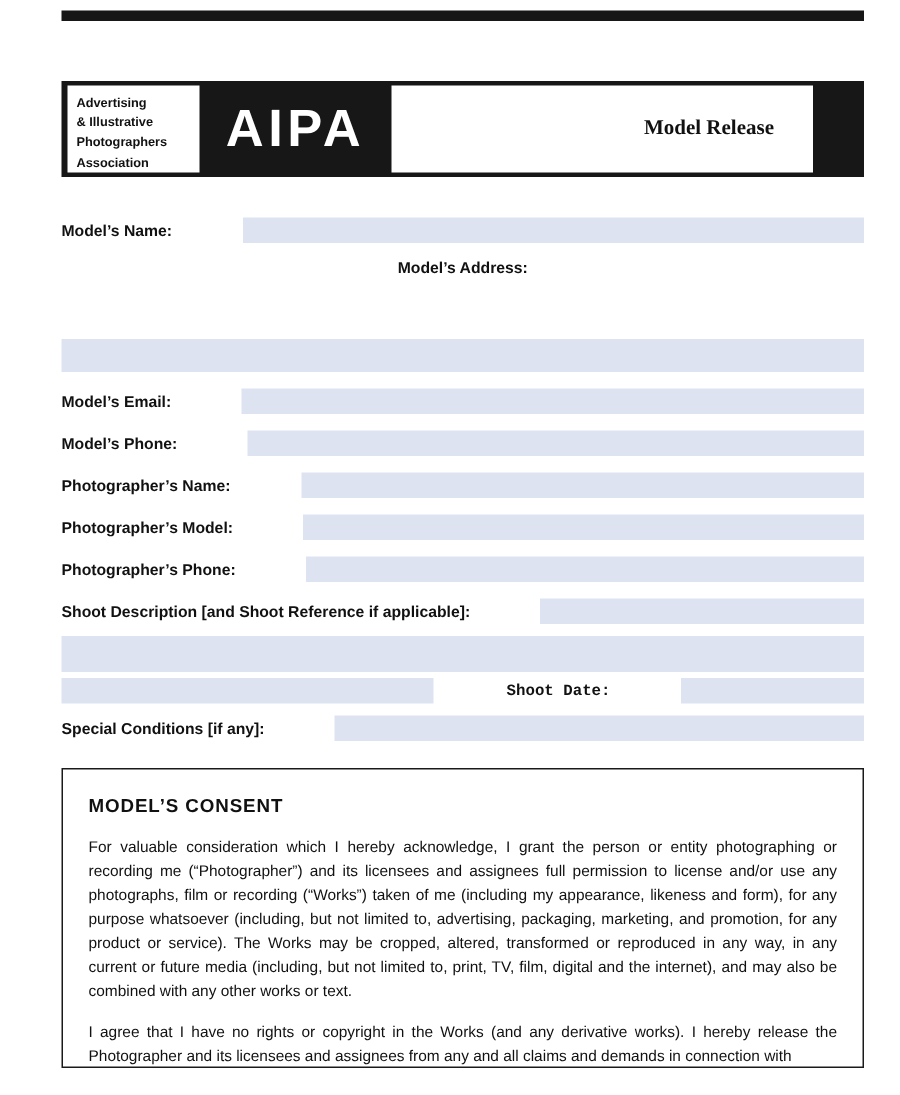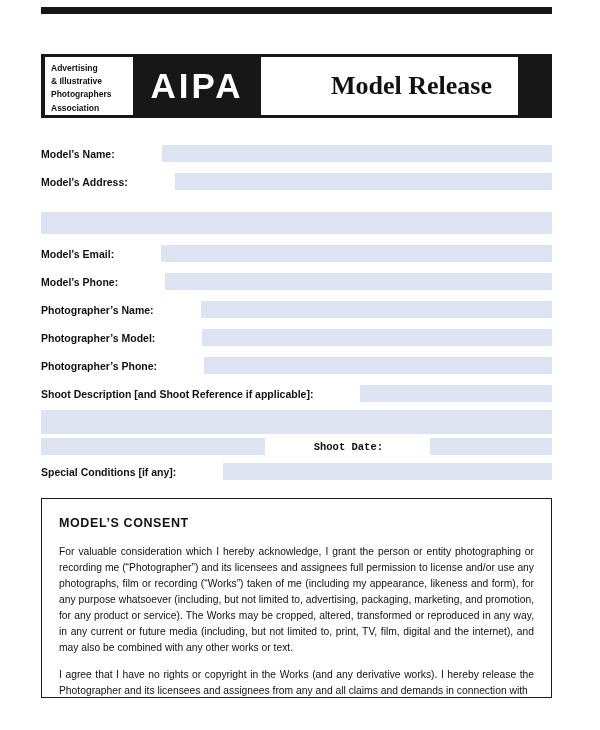--- a/index.html
+++ b/index.html
@@ -9,21 +9,21 @@
     width: 600px;
     height: 730px;
     overflow: hidden;
     font-family: "Liberation Sans", sans-serif;
     color: #111111;
   }
   .page {
     box-sizing: border-box;
     width: 600px;
     height: 730px;
-    padding: 7px 48px 0 41px;
+    padding: 7px 24px 0 41px;
   }
   .top-bar {
     height: 7px;
     background: #171717;
   }
   
   .header {
     margin-top: 40px;
     height: 64px;
     background: #171717;
@@ -57,34 +57,34 @@
     background: #ffffff;
     margin: 3px 0;
     display: flex;
     align-items: center;
     justify-content: flex-end;
     padding-right: 26px;
   }
   .title {
     font-family: "Liberation Serif", serif;
     font-weight: bold;
-    font-size: 26px;
+    font-size: 14px;
     color: #111111;
     margin-left: 35px;
   }
   .header-spacer { width: 34px; }
   
   .form { margin-top: 27px; }
   .row {
     display: flex;
     align-items: center;
     margin-bottom: 11px;
     gap: 40px;
   }
-  .row.mb5 { margin-bottom: 22px; }
+  .row.mb5 { margin-bottom: 1px; flex-direction: column; }
   .row.mb8 { margin-bottom: 8px; }
   .row.mb0 { margin-bottom: 0; }
   .lbl {
     font-size: 10.5px;
     font-weight: bold;
     white-space: nowrap;
     color: #111111;
   }
   .input {
     flex: 1;

